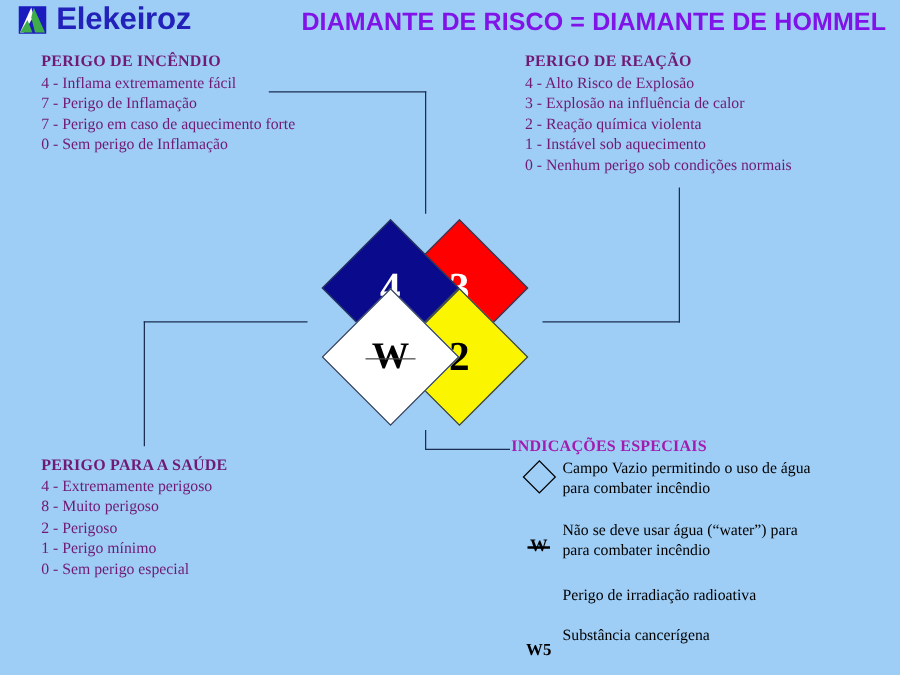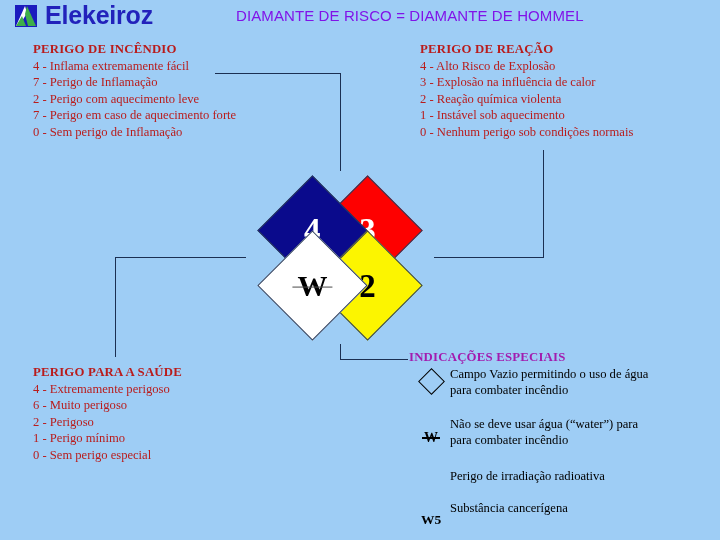--- a/index.html
+++ b/index.html
@@ -43,34 +43,34 @@
     font-weight: bold;
     color: #2222bb;
     letter-spacing: -0.2px;
     line-height: 1;
   }
   #main-title {
     position: absolute;
     left: 236px;
     top: 7px;
     width: 478px;
-    text-align: left;
+    text-align: center;
     font-family: "Liberation Sans", sans-serif;
-    font-size: 15px;
-    font-weight: normal;
+    font-size: 20px;
+    font-weight: bold;
     color: #8013e8;
     letter-spacing: 0.1px;
   }
 
   
   .hazard-block {
     position: absolute;
     font-family: "Liberation Serif", serif;
     font-size: 12.6px;
-    color: #b91c1c;
+    color: #701a75;
     line-height: 16.4px;
     white-space: nowrap;
   }
   .hazard-block .block-title {
     font-weight: bold;
     font-size: 12.8px;
     letter-spacing: 0.2px;
     padding-bottom: 0.5px;
   }
   #block-fire   { left: 33px;  top: 41px; }
@@ -234,38 +234,37 @@
   <div class="connector h-line" style="left:115px; top:257px; width:131px;"></div>
   <div class="connector v-line" style="left:115px; top:257px; height:100px;"></div>
 
   <div class="connector v-line" style="left:340px; top:344px; height:16px;"></div>
   <div class="connector h-line" style="left:340px; top:359px; width:68px;"></div>
 
   <div class="hazard-block" id="block-fire">
     <div class="block-title">PERIGO DE INCÊNDIO</div>
     <div>4 - Inflama extremamente fácil</div>
     <div>7 - Perigo de Inflamação</div>
-    <div>2 - Perigo com aquecimento leve</div>
     <div>7 - Perigo em caso de aquecimento forte</div>
     <div>0 - Sem perigo de Inflamação</div>
   </div>
 
   <div class="hazard-block" id="block-react">
     <div class="block-title">PERIGO DE REAÇÃO</div>
     <div>4 - Alto Risco de Explosão</div>
     <div>3 - Explosão na influência de calor</div>
     <div>2 - Reação química violenta</div>
     <div>1 - Instável sob aquecimento</div>
     <div>0 - Nenhum perigo sob condições normais</div>
   </div>
 
   <div class="hazard-block" id="block-health">
     <div class="block-title">PERIGO PARA A SAÚDE</div>
     <div>4 - Extremamente perigoso</div>
-    <div>6 - Muito perigoso</div>
+    <div>8 - Muito perigoso</div>
     <div>2 - Perigoso</div>
     <div>1 - Perigo mínimo</div>
     <div>0 - Sem perigo especial</div>
   </div>
 
   <div id="diamond">
     <div id="diamond-rot">
       <div class="quad" id="quad-fire">
         <span class="quad-label" id="label-fire">3</span>
       </div>

